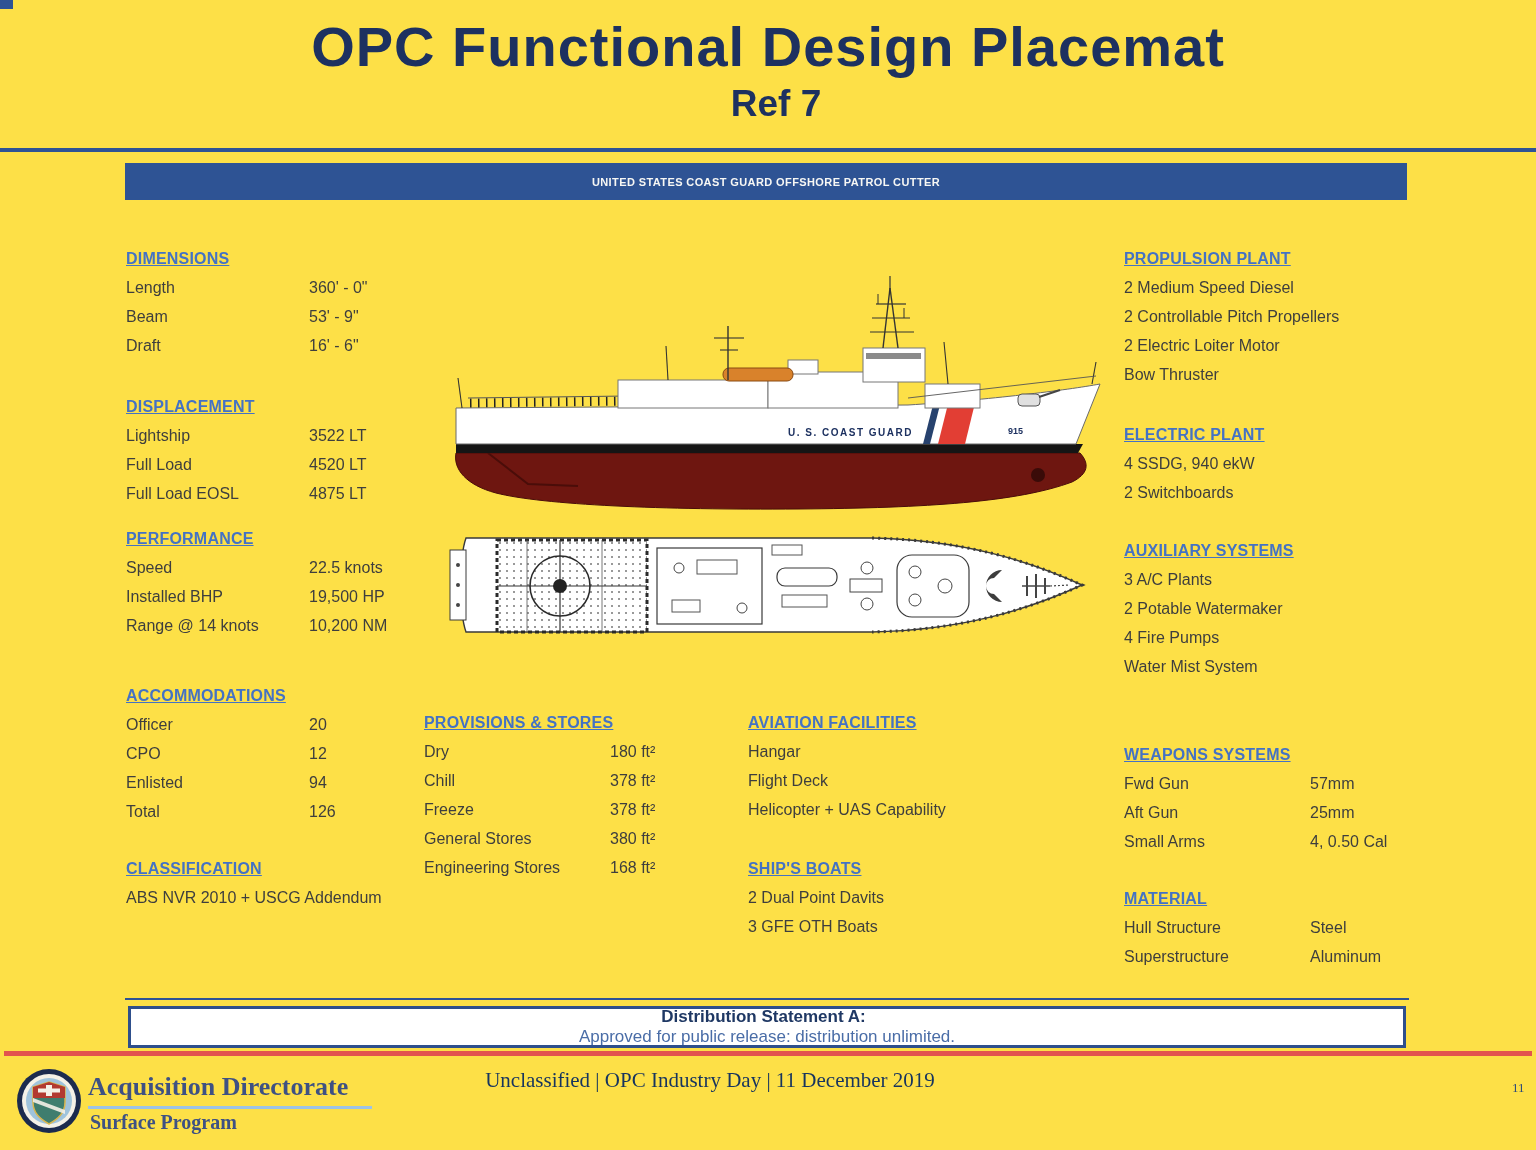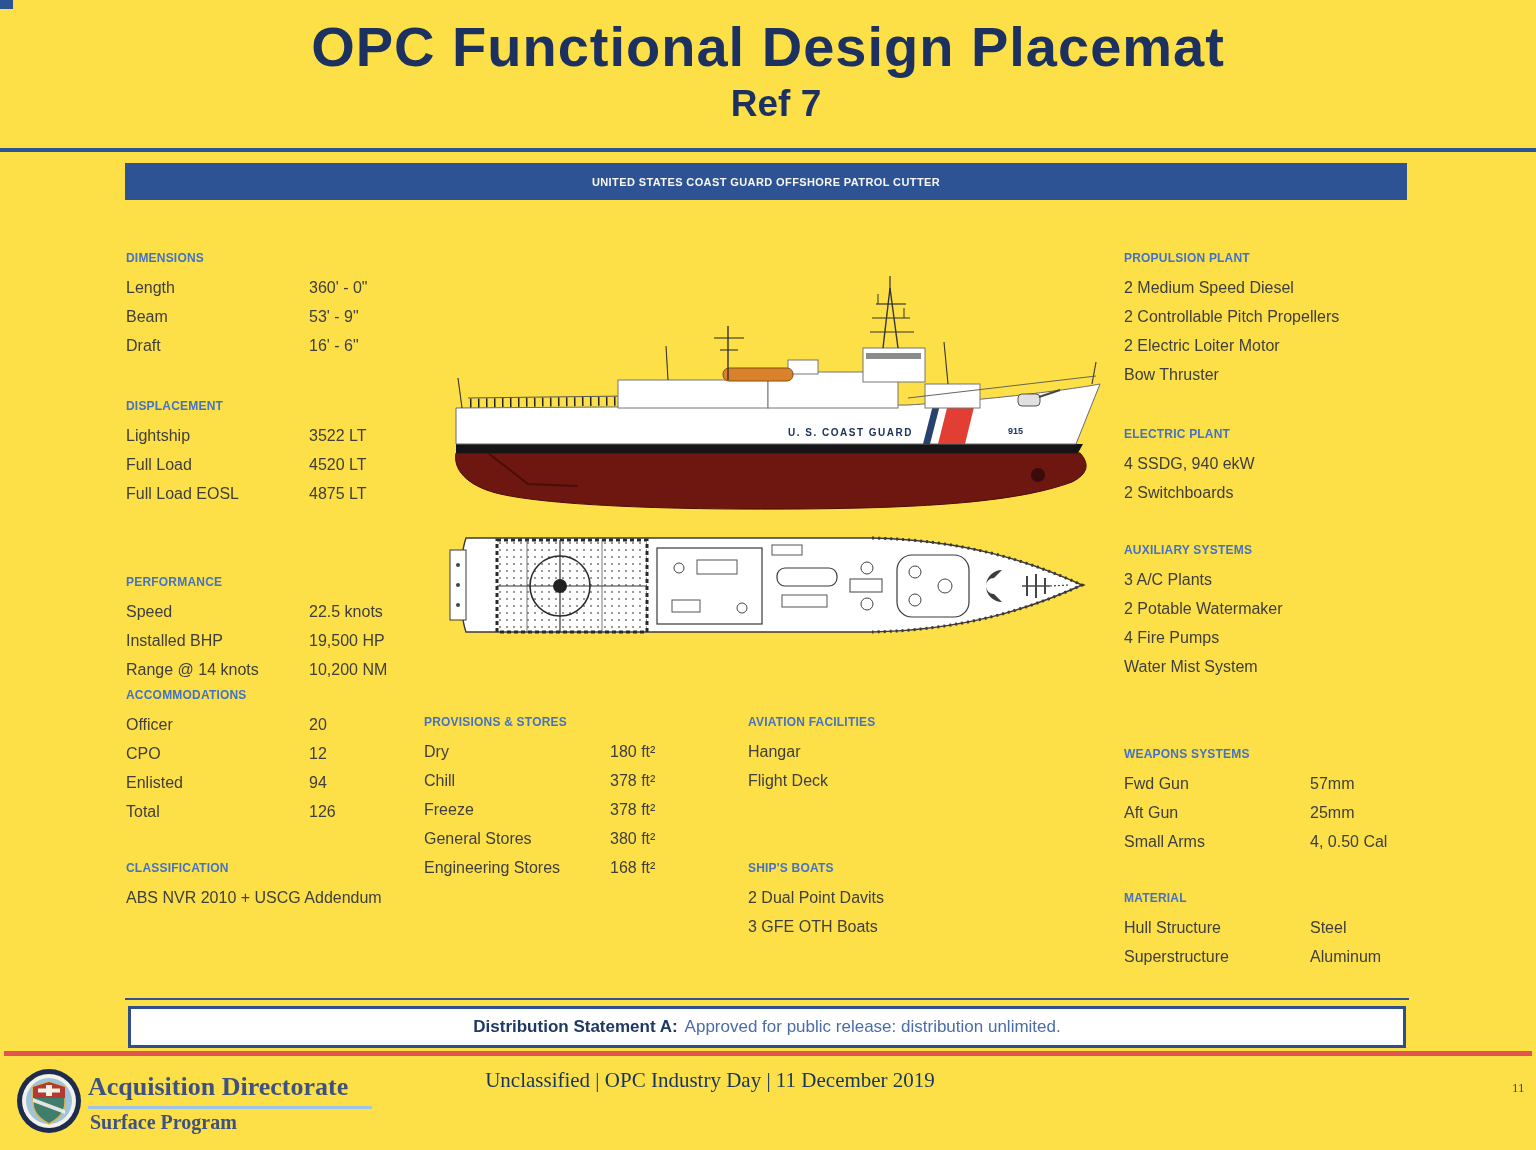--- a/index.html
+++ b/index.html
@@ -8,29 +8,29 @@
   .corner-sq{position:absolute;left:0;top:0;width:13px;height:9px;background:#2e5394;}
   .title{position:absolute;left:0;top:16px;width:100%;text-align:center;
          font-size:56px;font-weight:bold;color:#1d3160;letter-spacing:1px;line-height:62px;}
   .subtitle{position:absolute;left:0;top:82px;width:100%;text-align:center;
          font-size:37px;font-weight:bold;color:#1d3160;line-height:44px;padding-left:8px;}
   .top-rule{position:absolute;left:0;top:148px;width:1536px;height:4px;background:#2e5394;}
   .banner{position:absolute;left:125px;top:163px;width:1282px;height:37px;background:#2e5394;
           color:#f7f7f4;font-weight:bold;font-size:11px;letter-spacing:.4px;
           display:flex;align-items:center;justify-content:center;}
   .sec{position:absolute;font-size:16px;line-height:29px;}
-  .sh{color:#4472c4;font-weight:bold;font-size:12px;letter-spacing:.2px;}
+  .sh{color:#4472c4;font-weight:bold;font-size:16px;letter-spacing:.2px;text-decoration:underline;}
   .kv{display:flex;}
   .kv .k{width:183px;flex:none;}
   .kv.w2 .k{width:186px;}
   .illus{position:absolute;}
   .dist-topline{position:absolute;left:125px;top:998px;width:1284px;height:2px;background:#2e5394;}
   .dist-box{position:absolute;left:128px;top:1006px;width:1272px;height:36px;background:#fff;
             border:3px solid #2e4f8c;display:flex;align-items:center;justify-content:center;
-            font-size:17px;color:#4a6da7;}
+            font-size:17px;color:#4a6da7;flex-direction:column;}
   .dist-box b{color:#1f3864;margin-right:7px;}
   .red-line{position:absolute;left:4px;top:1051px;width:1528px;height:5px;background:#e2544e;}
   .seal{position:absolute;left:16px;top:1068px;width:66px;height:66px;}
   .org{position:absolute;left:88px;top:1072px;font-family:"Liberation Serif","DejaVu Serif",serif;
        font-size:26px;font-weight:bold;color:#3e5183;}
   .org-underline{position:absolute;left:88px;top:1106px;width:284px;height:3px;background:#9dc3e6;}
   .program{position:absolute;left:90px;top:1111px;font-family:"Liberation Serif","DejaVu Serif",serif;
        font-size:20px;font-weight:bold;color:#3e5183;}
   .footer-center{position:absolute;left:430px;top:1068px;width:560px;text-align:center;
        font-family:"Liberation Serif","DejaVu Serif",serif;font-size:21px;color:#16345f;}
@@ -73,21 +73,21 @@
     <div class="kv">
         <span class="k">Full Load</span>
         <span class="v">4520 LT</span>
       </div>
     <div class="kv">
         <span class="k">Full Load EOSL</span>
         <span class="v">4875 LT</span>
       </div>
   </div>
 
-  <div class="sec" style="left:126px;top:568px;width:300px">
+  <div class="sec" style="left:126px;top:524px;width:300px">
     <div class="sh">PERFORMANCE</div>
     <div class="kv">
         <span class="k">Speed</span>
         <span class="v">22.5 knots</span>
       </div>
     <div class="kv">
         <span class="k">Installed BHP</span>
         <span class="v">19,500 HP</span>
       </div>
     <div class="kv">
@@ -248,20 +248,21 @@
     <div class="kv w2">
         <span class="k">Engineering Stores</span>
         <span class="v">168 ft²</span>
       </div>
   </div>
 
   <div class="sec" style="left:748px;top:708px;width:330px">
     <div class="sh">AVIATION FACILITIES</div>
     <div class="li">Hangar</div>
     <div class="li">Flight Deck</div>
+    <div class="li">Helicopter + UAS Capability</div>
   </div>
 
   <div class="sec" style="left:748px;top:854px;width:330px">
     <div class="sh">SHIP'S BOATS</div>
     <div class="li">2 Dual Point Davits</div>
     <div class="li">3 GFE OTH Boats</div>
   </div>
 
   <div class="sec" style="left:1124px;top:244px;width:330px">
     <div class="sh">PROPULSION PLANT</div>

